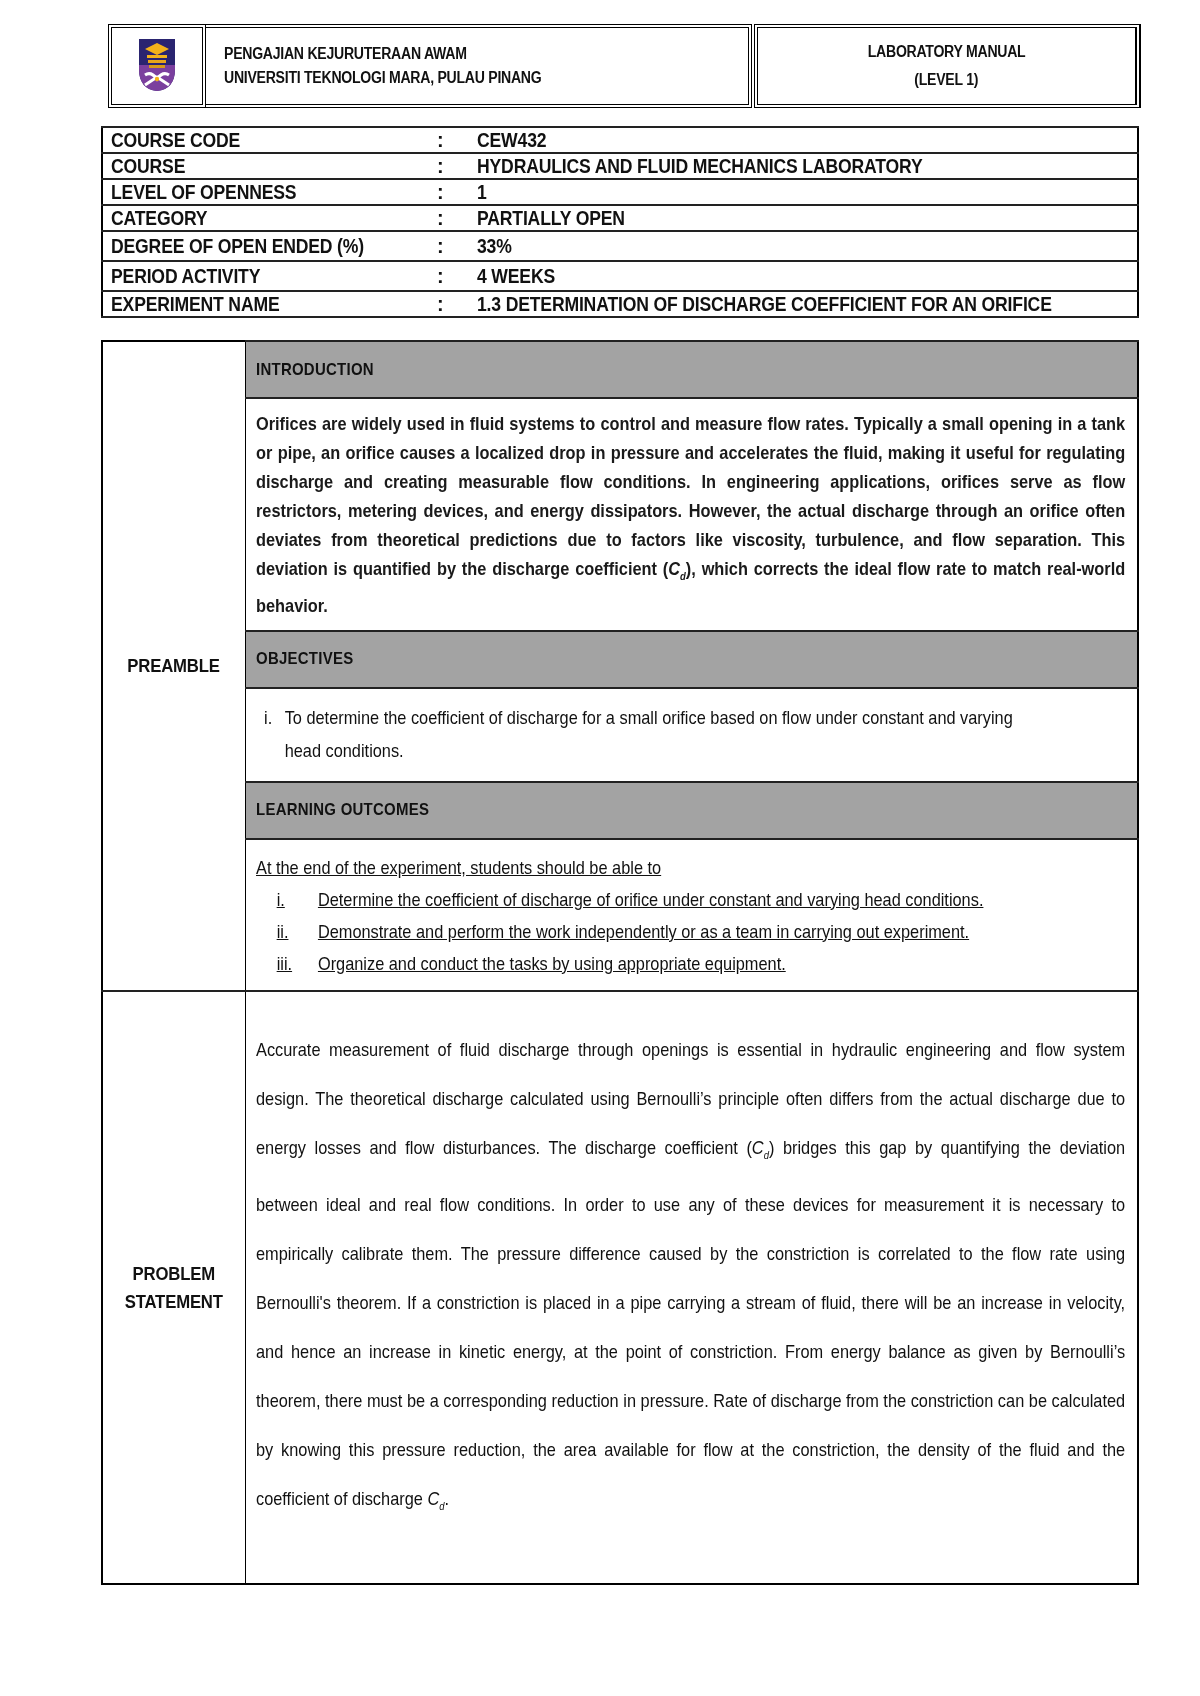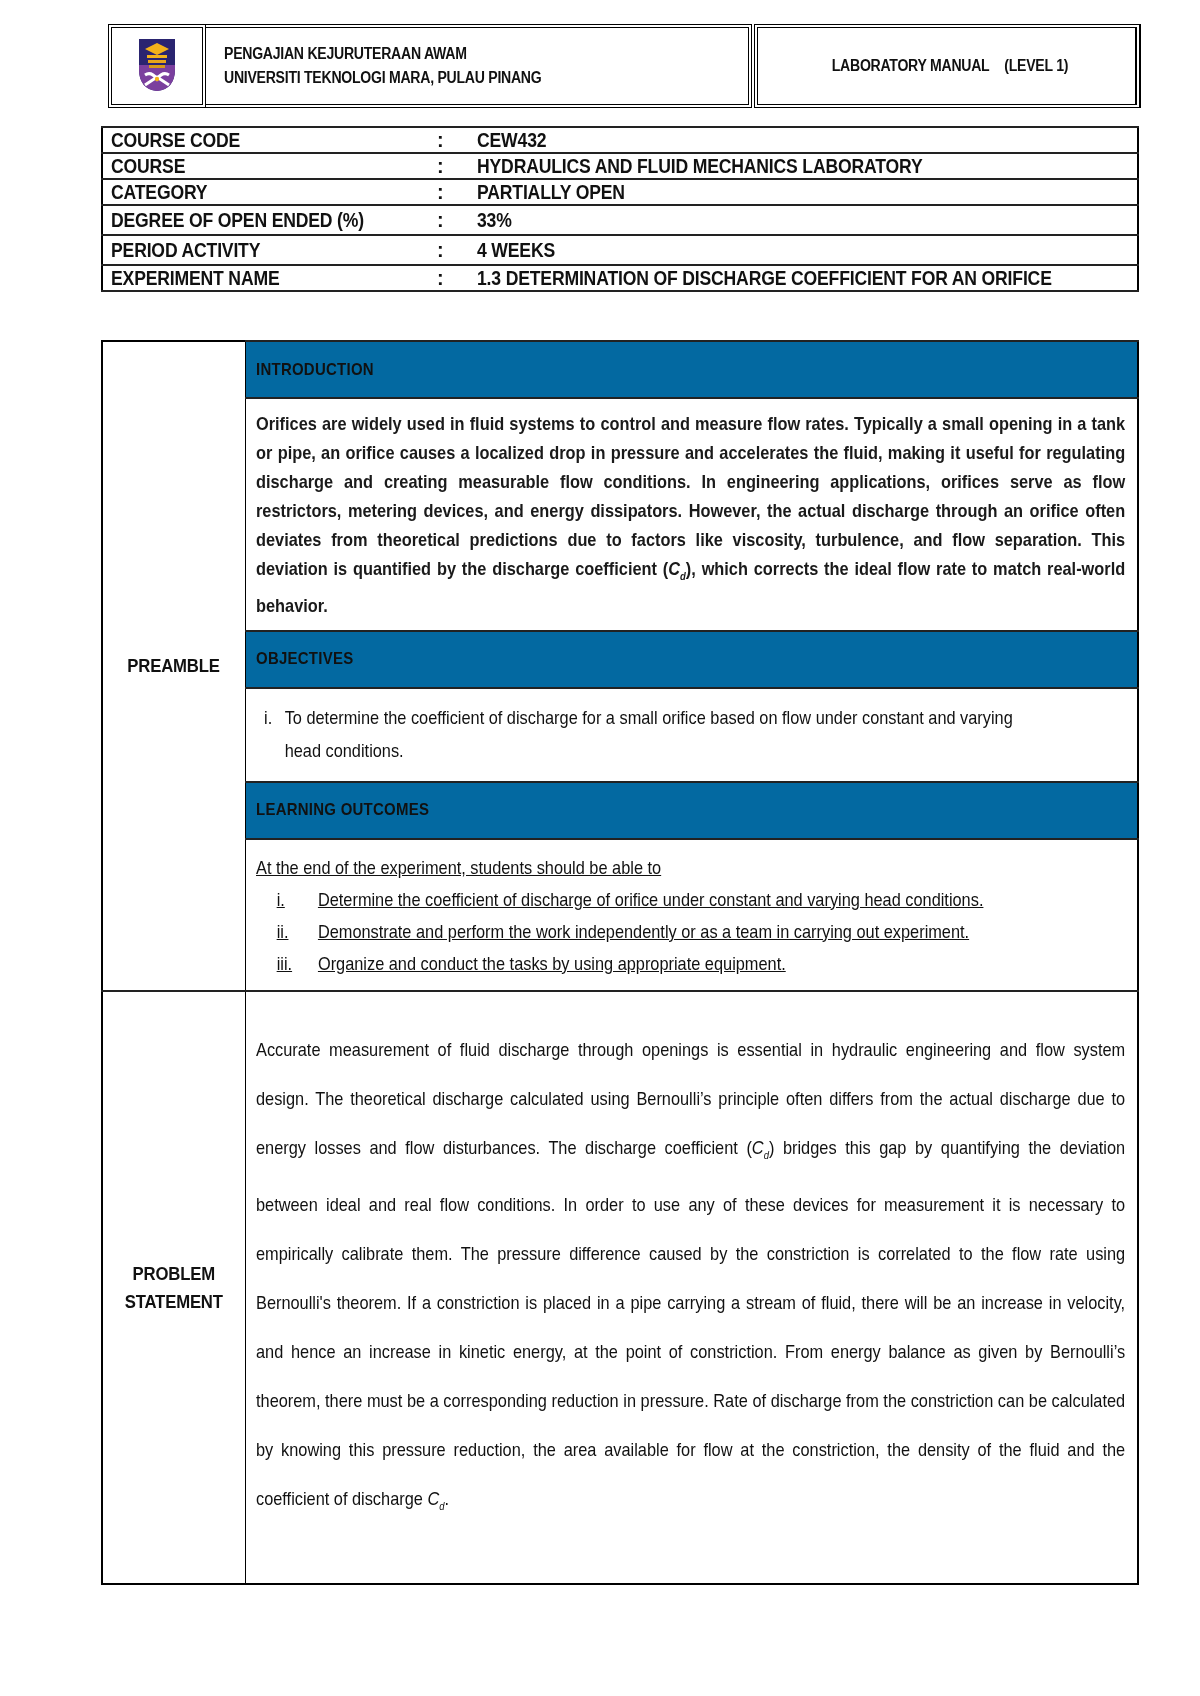--- a/index.html
+++ b/index.html
@@ -4,38 +4,38 @@
 <style>
   html, body { margin: 0; padding: 0; background: #ffffff; }
   body { width: 1200px; height: 1696px; position: relative; font-family: "Liberation Sans", "DejaVu Sans", sans-serif; color: #111; overflow: hidden; }
   .condensed { font-family: "Liberation Sans Narrow", "Liberation Sans", sans-serif; }
 
   
   .header { position: absolute; left: 101px; top: 24px; width: 1040px; height: 84px; display: flex; box-sizing: border-box; padding-left: 7px; }
   .hcell { border: 4px double #000; box-sizing: border-box; height: 84px; display: flex; align-items: center; }
   .hlogo { width: 98px; justify-content: center; }
   .hinst { width: 546px; border-left: none; padding-left: 18px; flex-direction: column; align-items: flex-start; justify-content: center; }
-  .hman { flex: 1; margin-left: 2px; flex-direction: row; justify-content: center; border-right-width: 6px; align-items: center; }
+  .hman { flex: 1; margin-left: 2px; flex-direction: column; justify-content: center; border-right-width: 6px; align-items: center; }
   .hline { font-weight: bold; font-size: 16px; letter-spacing: -0.3px; transform: scaleX(0.88); transform-origin: left center; white-space: nowrap; line-height: 24px; }
   .hman .hline { transform-origin: center center; line-height: 28px; }
 
   
   .info { position: absolute; left: 101px; top: 126px; width: 1038px; border-collapse: collapse; border: 2px solid #000; }
   .info td { border-top: 2px solid #222; border-bottom: 2px solid #222; font-weight: bold; font-size: 20px; padding: 0 0 0 8px; height: 24px; line-height: 22px; white-space: nowrap; }
   .info td.key { width: 322px; }
   .info td.colon { width: 32px; padding-left: 4px; }
   .info tr.tall td { height: 28px; margin-left: 48px; }
   .sq { display: inline-block; transform: scaleX(0.88); transform-origin: left center; letter-spacing: -0.2px; }
 
   
   .main { position: absolute; left: 101px; top: 340px; width: 1038px; border-collapse: collapse; border: 2px solid #000; }
   .main td { border: 1px solid #000; vertical-align: top; }
   .main td.label { width: 140px; text-align: center; vertical-align: middle; font-weight: bold; font-size: 19px; line-height: 28px; border-right: 1px solid #000; }
   .main td.label .sq { transform-origin: center center; }
-  .sechead { background: #0369a1; height: 55px; padding: 0 10px; font-weight: bold; font-size: 17px; vertical-align: middle !important; border-top: 2px solid #222 !important; border-bottom: 2px solid #222 !important; }
+  .sechead { background: #a3a3a3; height: 55px; padding: 0 10px; font-weight: bold; font-size: 17px; vertical-align: middle !important; border-top: 2px solid #222 !important; border-bottom: 2px solid #222 !important; }
   .sechead .sq { letter-spacing: 0.3px; }
   .body-cell { padding: 10px 12px 10px 10px; font-size: 19px; line-height: 29px; text-align: justify; color: #1a1a1a; font-weight: bold; }
   .body-cell p { margin: 0; }
   .tq { display: block; transform: scaleX(0.86); transform-origin: left top; width: 116.3%; }
   .obj { padding: 12px 12px 14px 18px; font-size: 19px; line-height: 33px; }
   .lo { padding: 12px 12px 10px 10px; font-size: 19px; line-height: 32px; text-decoration: underline; }
   .lo ol { margin: 0; padding: 0; list-style: none; }
   .lo li { display: flex; text-align: justify; }
   .lo li .num { width: 72px; flex: none; text-align: left; padding-left: 24px; box-sizing: border-box; }
   .lo li .txt { flex: 1; }
@@ -75,20 +75,25 @@
   <tbody>
       <tr>
     <td class="key"><span class="sq">COURSE CODE</span></td>
     <td class="colon"><span>:</span></td>
     <td><span class="sq">CEW432</span></td>
   </tr>
   <tr>
     <td class="key"><span class="sq">COURSE</span></td>
     <td class="colon"><span>:</span></td>
     <td><span class="sq">HYDRAULICS AND FLUID MECHANICS LABORATORY</span></td>
+  </tr>
+  <tr>
+    <td class="key"><span class="sq">LEVEL OF OPENNESS</span></td>
+    <td class="colon"><span>:</span></td>
+    <td><span class="sq">1</span></td>
   </tr>
   <tr>
     <td class="key"><span class="sq">CATEGORY</span></td>
     <td class="colon"><span>:</span></td>
     <td><span class="sq">PARTIALLY OPEN</span></td>
   </tr>
   <tr class="tall">
     <td class="key"><span class="sq">DEGREE OF OPEN ENDED (%)</span></td>
     <td class="colon"><span>:</span></td>
     <td><span class="sq">33%</span></td>

